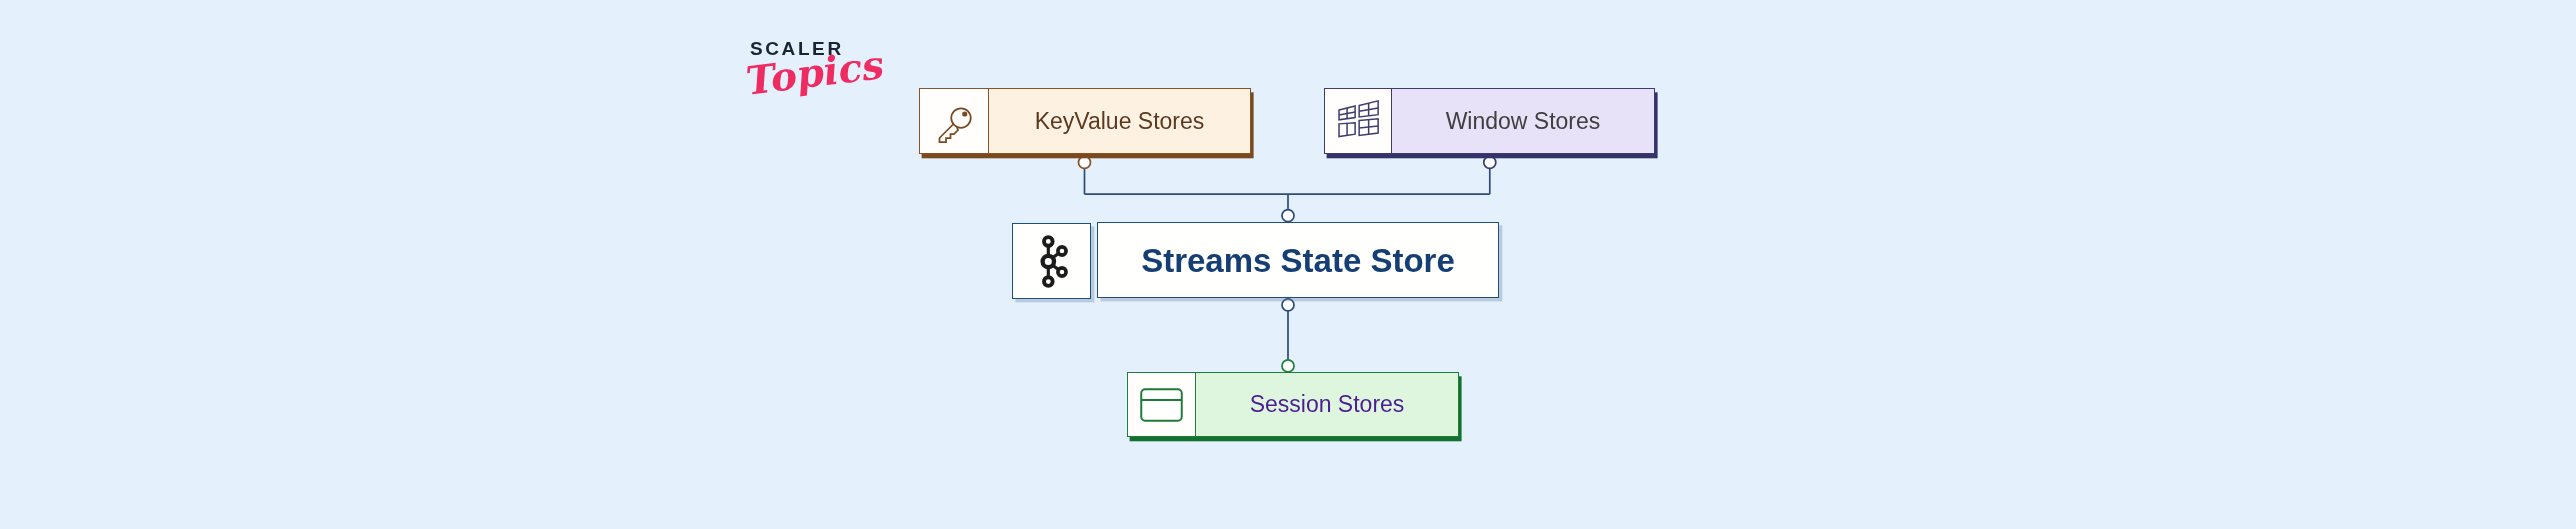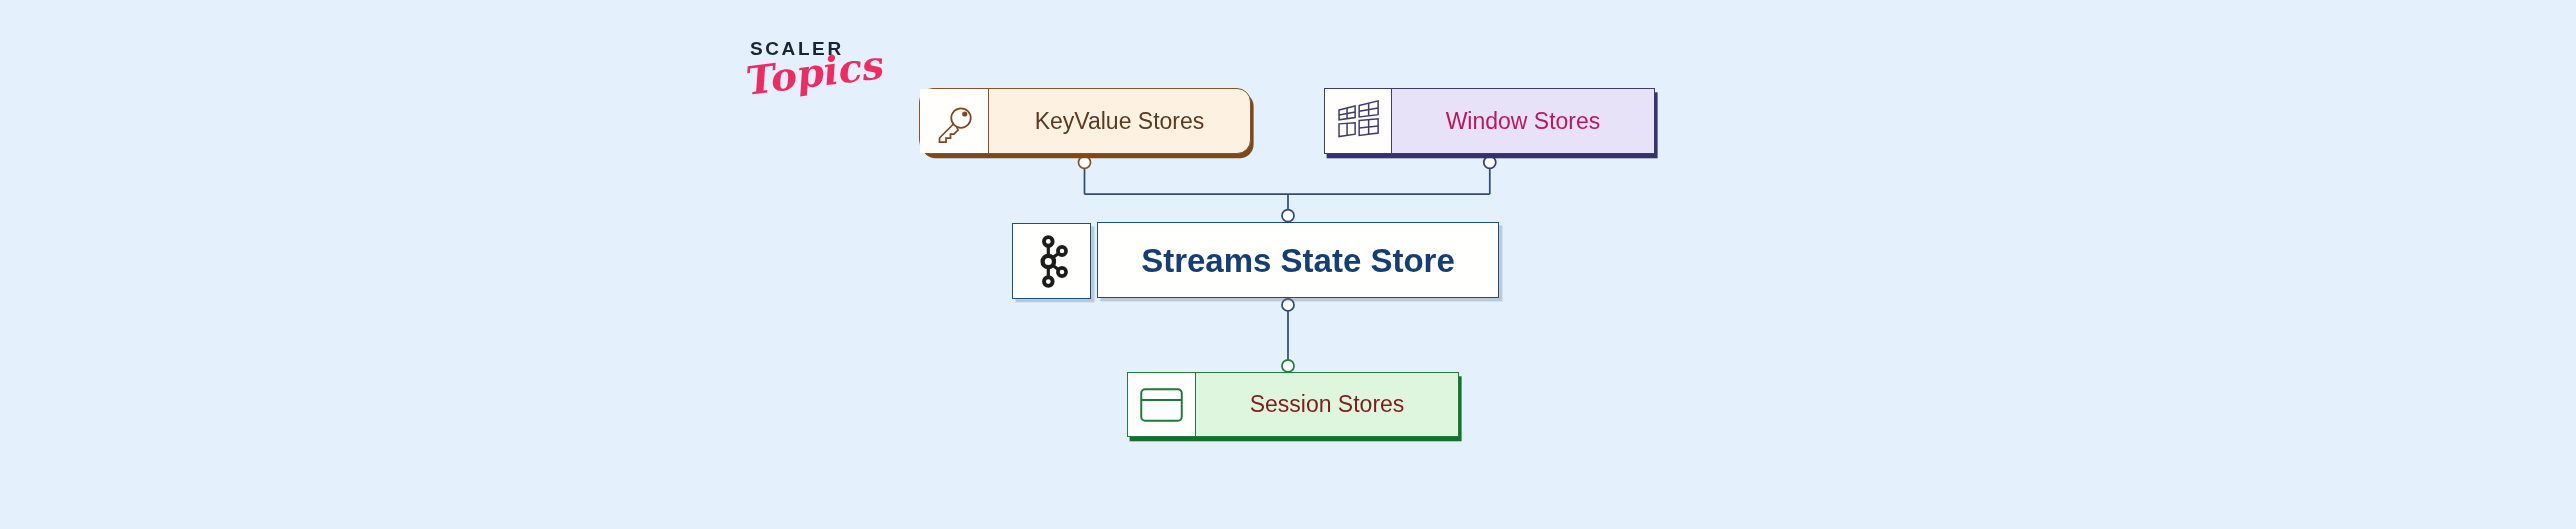--- a/index.html
+++ b/index.html
@@ -31,41 +31,41 @@
   .icon-cell{
     background:#fffefc;display:flex;align-items:center;justify-content:center;
     box-sizing:border-box;border-right:1.7px solid;flex:0 0 auto;
   }
   .label-cell{
     flex:1;display:flex;align-items:center;justify-content:center;
     font-size:23px;line-height:1;
   }
 
   .node-keyvalue{left:919px;top:88px;width:332px;height:66px;
-    border-color:#8a5227;background:#fdf2e2;box-shadow:2.6px 4.3px 0 #7a4a1e;border-radius:14px;}
+    border-color:#8a5227;background:#fdf2e2;box-shadow:2.6px 4.3px 0 #7a4a1e;}
   .node-keyvalue .icon-cell{width:69px;border-color:#8a5227;}
   .node-keyvalue .label-cell{color:#5c3a21;}
 
   .node-window{left:1324px;top:88px;width:331px;height:66px;
     border-color:#3e3c6e;background:#e7e2f7;box-shadow:2.6px 4.3px 0 #34326a;}
   .node-window .icon-cell{width:67px;border-color:#3e3c6e;}
-  .node-window .label-cell{color:#be185d;}
+  .node-window .label-cell{color:#404040;}
 
   .node-streams-icon{left:1012px;top:223px;width:79px;height:76px;
     border:1.7px solid #1d4f7c;background:#fffffe;z-index:2;position:absolute;
     display:flex;align-items:center;justify-content:center;box-sizing:border-box;
     box-shadow:3.4px 3.4px 0 rgba(110,130,160,0.35);}
   .node-streams{left:1097px;top:222px;width:402px;height:76px;
     border-color:#1d4f7c;background:#fffffe;box-shadow:3.4px 3.4px 0 rgba(110,130,160,0.35);}
   .node-streams .label-cell{color:#153e75;font-size:33px;font-weight:bold;}
 
   .node-session{left:1127px;top:372px;width:332px;height:65px;
     border-color:#1e8038;background:#def6de;box-shadow:2.6px 4.3px 0 #156f2e;}
   .node-session .icon-cell{width:68px;border-color:#1e8038;}
-  .node-session .label-cell{color:#7f1d1d;}
+  .node-session .label-cell{color:#4c1d95;}
 </style>
 </head>
 <body>
 
 <div id="canvas">
 
   <svg id="wires" width="2576" height="530" viewBox="0 0 3000 617">
     <g stroke="#2e4d75" stroke-width="2" fill="none">
       <path d="M1263,189 V226"></path>
       <path d="M1735,189 V226"></path>

